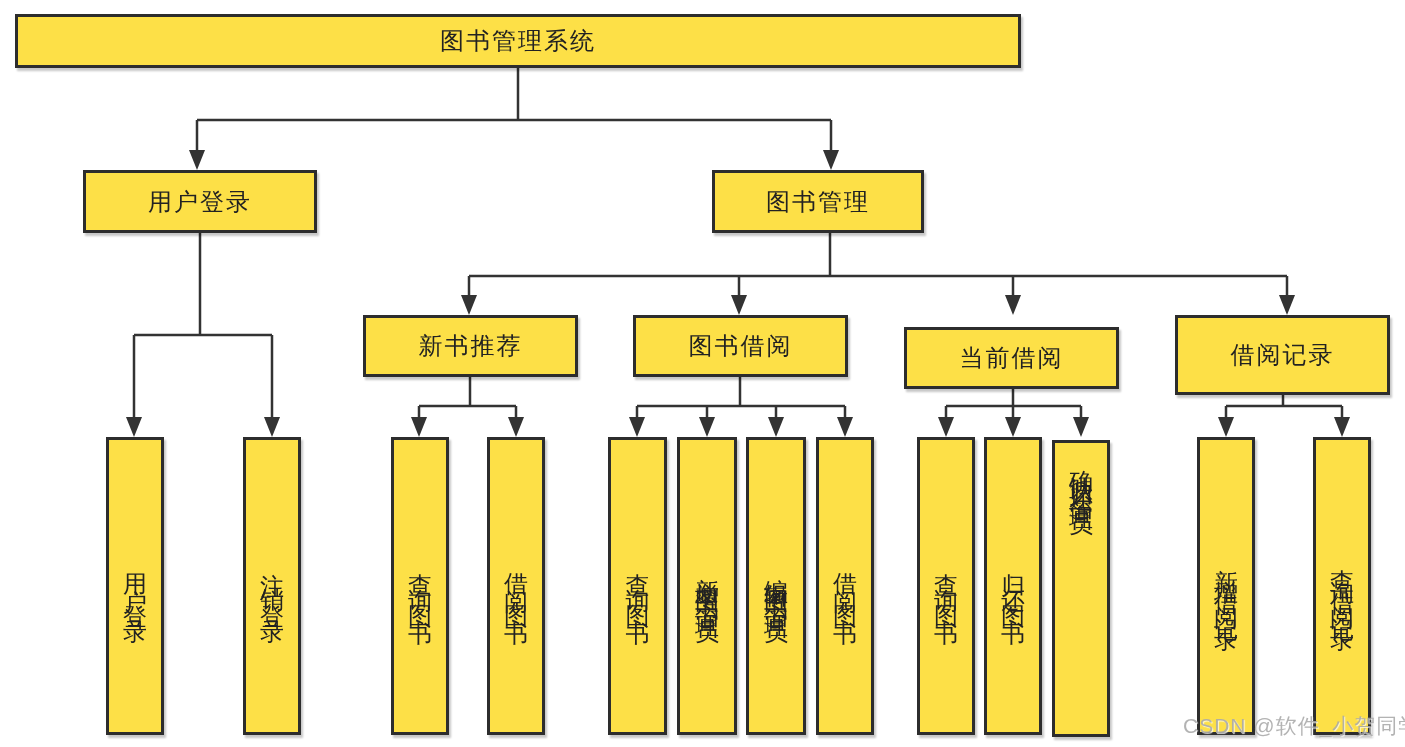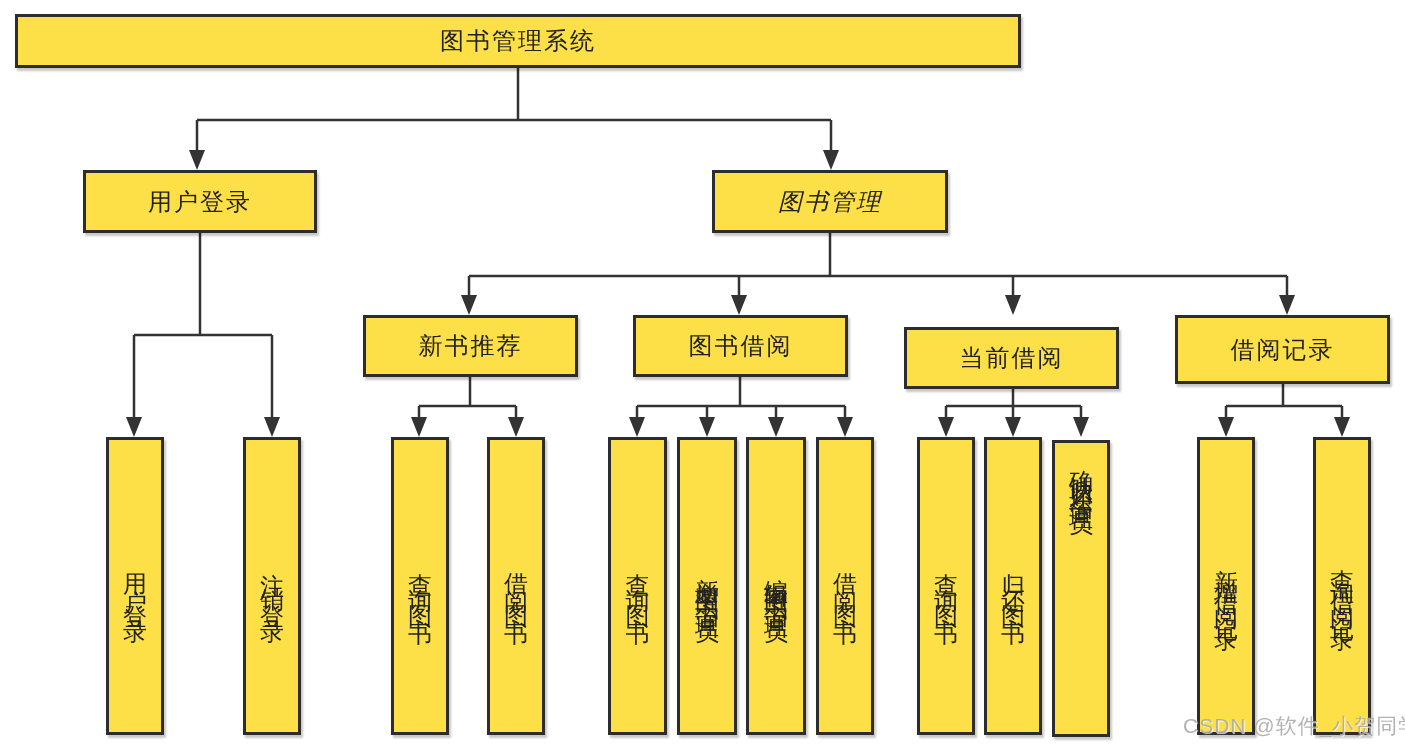--- a/index.html
+++ b/index.html
@@ -100,34 +100,34 @@
     </g>
   </svg>
 
   <div class="box hbox" style="left:15px; top:14px; width:1006px; height:54px;">
     <span>图书管理系统</span>
   </div>
 
   <div class="box hbox" style="left:83px; top:170px; width:234px; height:63px;">
     <span>用户登录</span>
   </div>
-  <div class="box hbox" style="left:712px; top:170px; width:236px; height:63px;font-style:italic;">
+  <div class="box hbox" style="left:712px; top:170px; width:212px; height:63px;">
     <span>图书管理</span>
   </div>
 
   <div class="box hbox" style="left:363px; top:315px; width:215px; height:62px;font-family:Liberation Serif, serif;">
     <span>新书推荐</span>
   </div>
   <div class="box hbox" style="left:633px; top:315px; width:215px; height:62px;">
     <span>图书借阅</span>
   </div>
   <div class="box hbox" style="left:904px; top:327px; width:215px; height:62px;">
     <span>当前借阅</span>
   </div>
-  <div class="box hbox" style="left:1175px; top:315px; width:215px; height:69px;">
+  <div class="box hbox" style="left:1175px; top:315px; width:215px; height:80px;">
     <span>借阅记录</span>
   </div>
 
   <div class="box vbox" style="left:106px; top:437px; width:58px; height:298px;">
     <span>用户登录</span>
   </div>
   <div class="box vbox" style="left:243px; top:437px; width:58px; height:298px;">
     <span>注销登录</span>
   </div>
 

